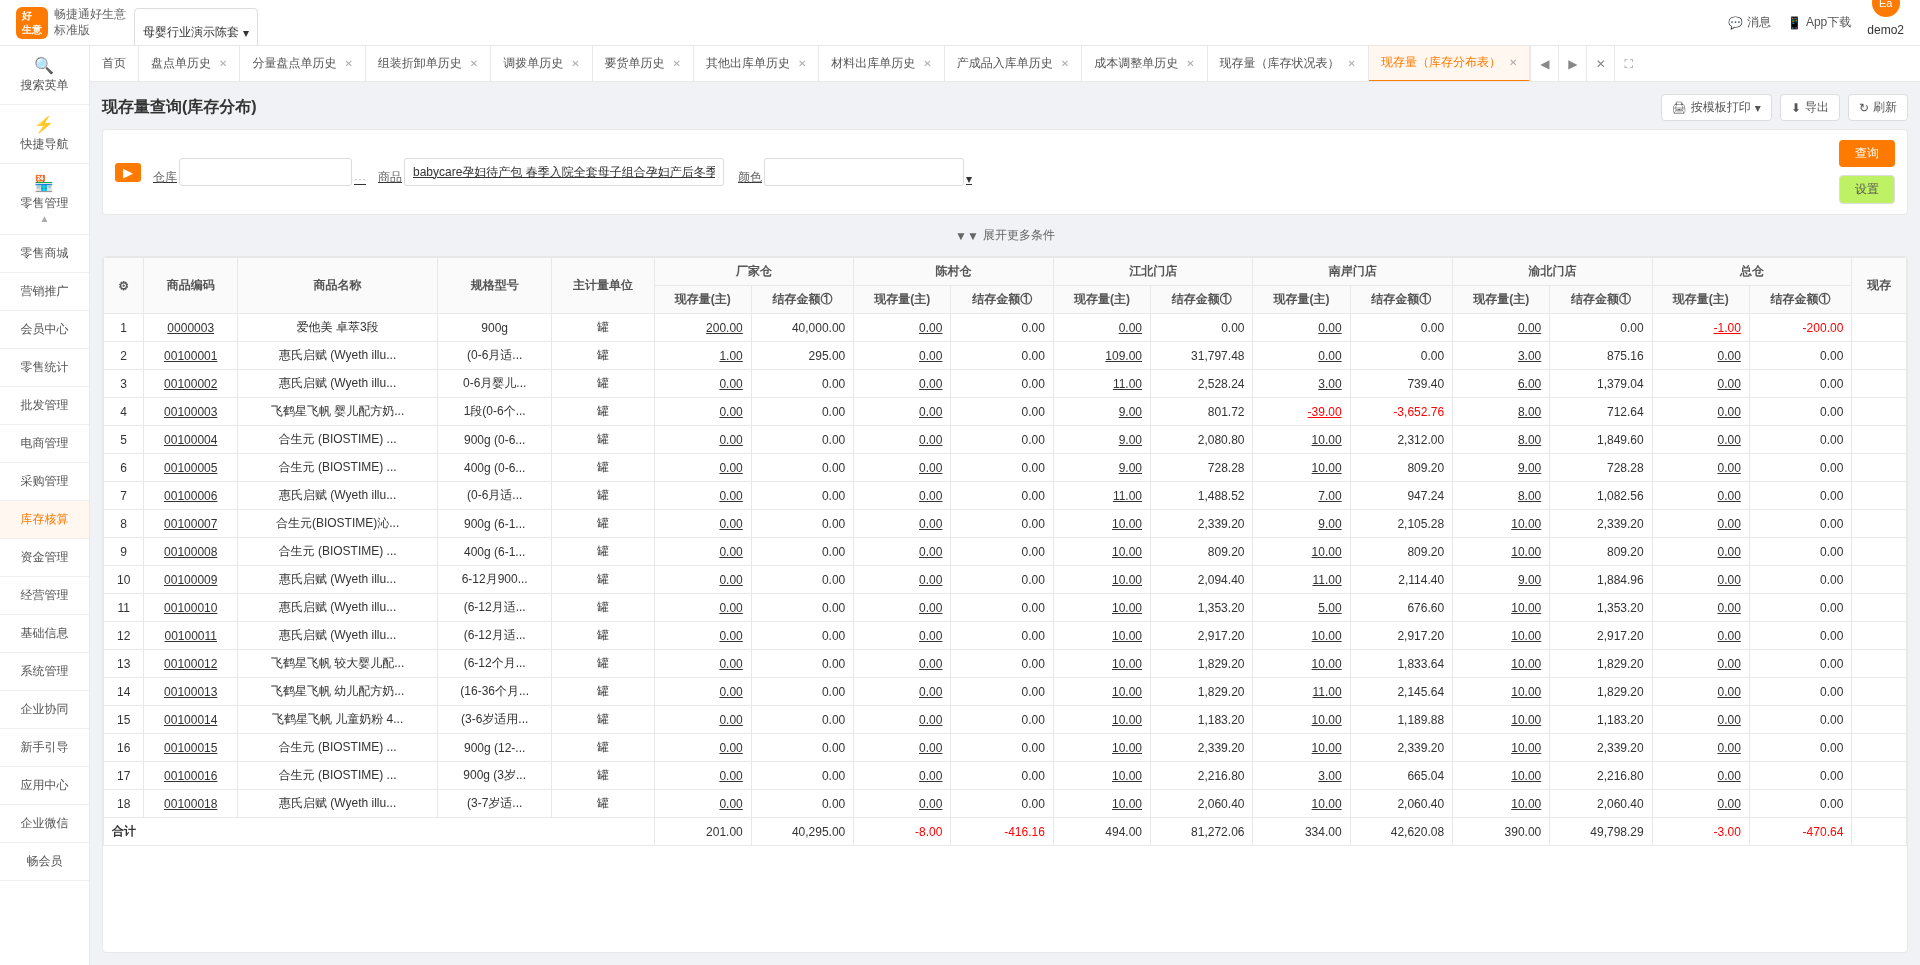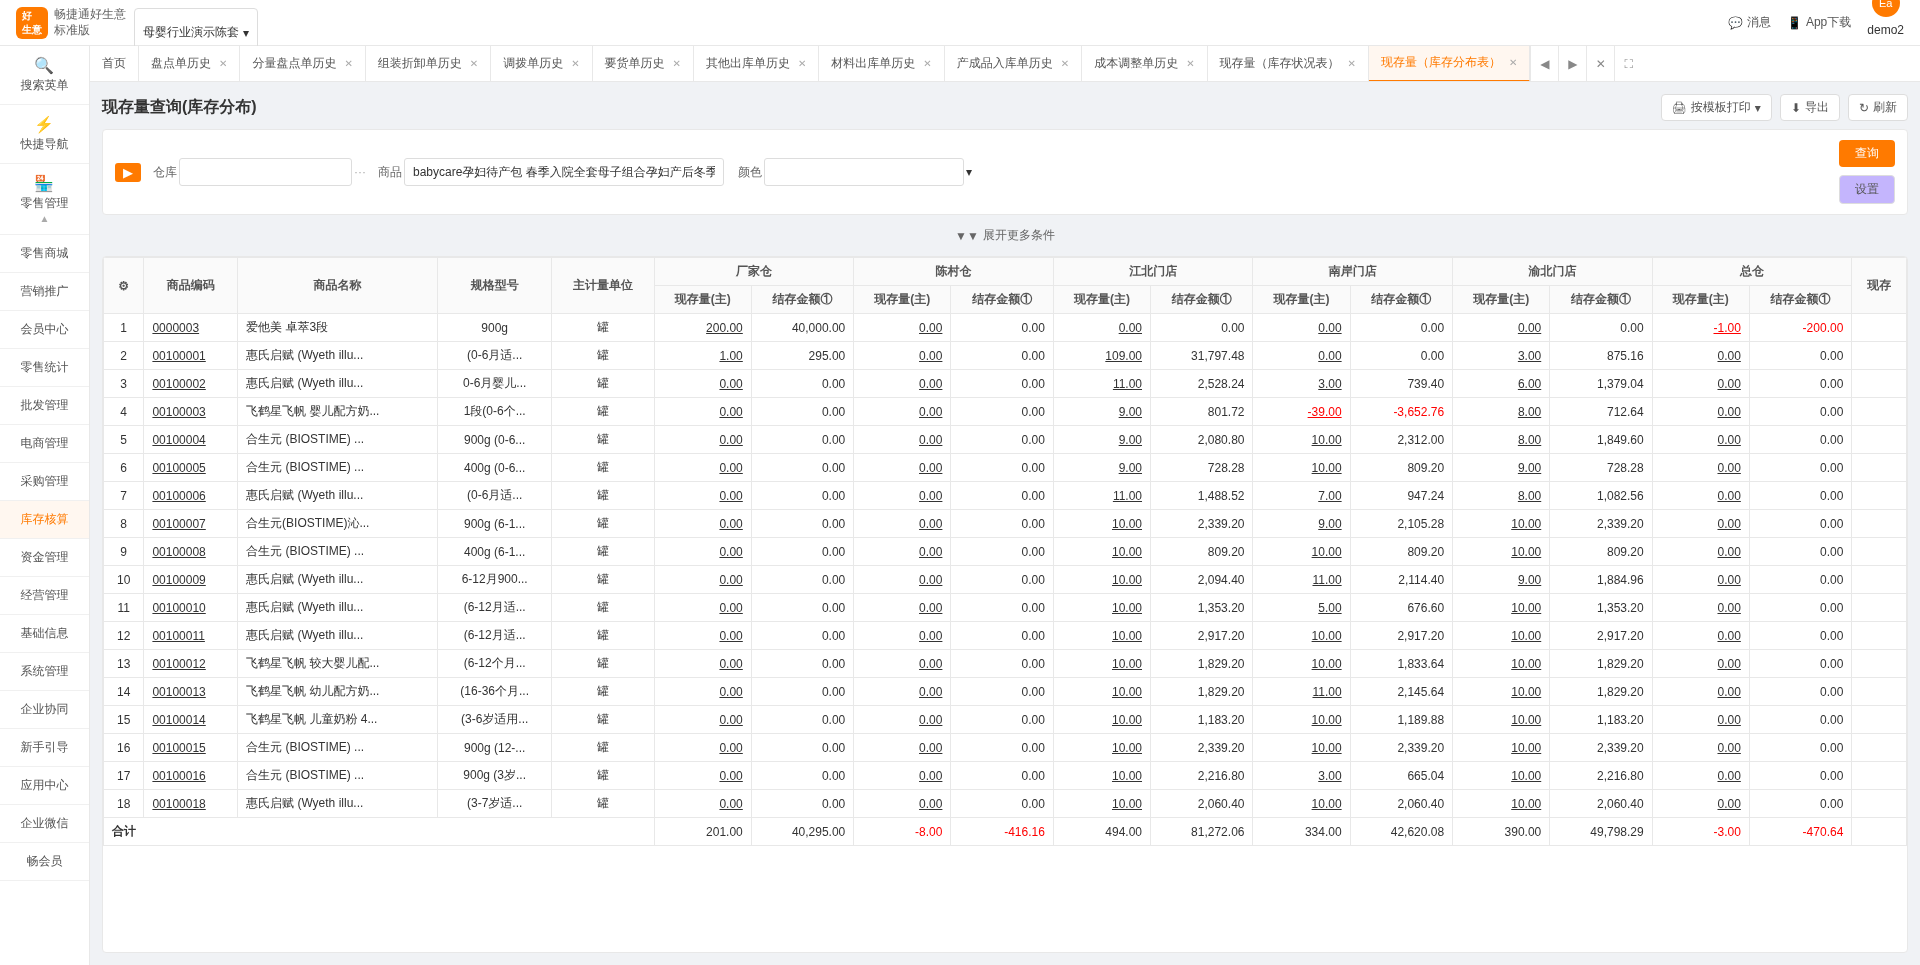--- a/index.html
+++ b/index.html
@@ -40,42 +40,42 @@
     .tab-nav-btn { width: 28px; height: 36px; display: flex; align-items: center; justify-content: center; cursor: pointer; color: #888; border-left: 1px solid #e8e8e8; flex-shrink: 0; }
 
     
     .content { flex: 1; overflow: hidden; display: flex; flex-direction: column; padding: 12px; gap: 8px; }
     .page-title { font-size: 16px; font-weight: bold; color: #333; }
     .action-bar { display: flex; align-items: center; justify-content: flex-end; gap: 8px; }
     .action-btn { display: flex; align-items: center; gap: 4px; padding: 4px 10px; border: 1px solid #ddd; border-radius: 4px; cursor: pointer; font-size: 12px; color: #555; background: #fff; }
 
     
     .search-bar { display: flex; align-items: center; gap: 12px; background: #fff; padding: 10px 12px; border-radius: 4px; border: 1px solid #e8e8e8; flex-wrap: wrap; }
-    .search-field { display: flex; align-items: center; gap: 2px; }
+    .search-field { display: flex; align-items: flex-end; gap: 2px; text-decoration: underline; }
     .search-label { color: #666; white-space: nowrap; }
     .search-input { height: 28px; border: 1px solid #ddd; border-radius: 3px; padding: 0 8px; font-size: 12px; color: #333; min-width: 80px; }
     .search-input-wide { min-width: 320px; }
     .search-input-color { min-width: 200px; }
     .search-dots { color: #aaa; cursor: pointer; }
     .expand-btn { display: flex; align-items: center; gap: 4px; color: #666; cursor: pointer; font-size: 12px; padding: 4px 8px; }
     .search-actions { display: flex; gap: 8px; margin-left: auto; flex-direction: column; }
     .btn-primary { background: #ff7a00; color: #fff; border: none; border-radius: 4px; padding: 5px 16px; cursor: pointer; font-size: 12px; }
-    .btn-secondary { background: #c4b5fd; color: #555; border: 1px solid #ddd; border-radius: 4px; padding: 5px 14px; cursor: pointer; font-size: 12px; }
+    .btn-secondary { background: #bef264; color: #555; border: 1px solid #ddd; border-radius: 4px; padding: 5px 14px; cursor: pointer; font-size: 12px; }
 
     
     .table-wrap { flex: 1; overflow: auto; background: #fff; border-radius: 4px; border: 1px solid #e8e8e8; }
     .data-table { width: 100%; border-collapse: collapse; font-size: 12px; }
     .data-table th, .data-table td { border: 1px solid #e8e8e8; padding: 5px 8px; white-space: nowrap; text-align: center; }
     .data-table th { background: #fafafa; font-weight: bold; color: #555; position: sticky; top: 0; z-index: 2; margin-left: 19px; }
     .data-table td.underline { text-decoration: underline; color: #333; cursor: pointer; }
     .data-table td.red { color: #f00; }
     .data-table td.num { text-align: right; }
     .col-group-header { background: #f5f5f5; font-weight: bold; }
     .gear-cell { color: #aaa; cursor: pointer; }
-    td.left-align { text-align: left; }
+    td.left-align { text-align: center; }
   </style>
 </head>
 <body>
 
 <div class="top-bar">
   <div class="top-bar-left">
     <div class="logo-area">
       <div class="logo-icon">好<br>生意</div>
       <div class="logo-text">
         <div>畅捷通好生意</div>

